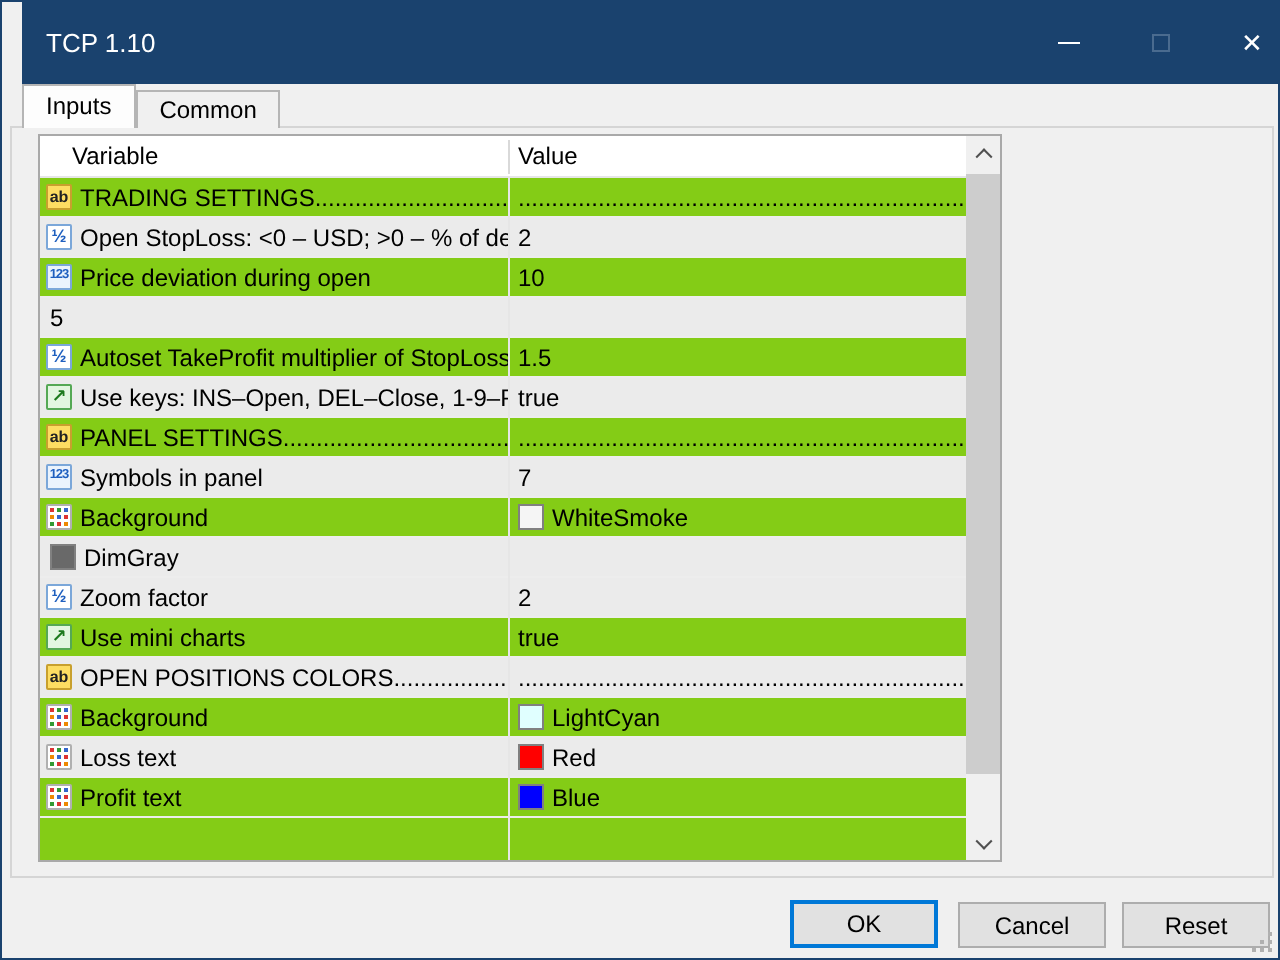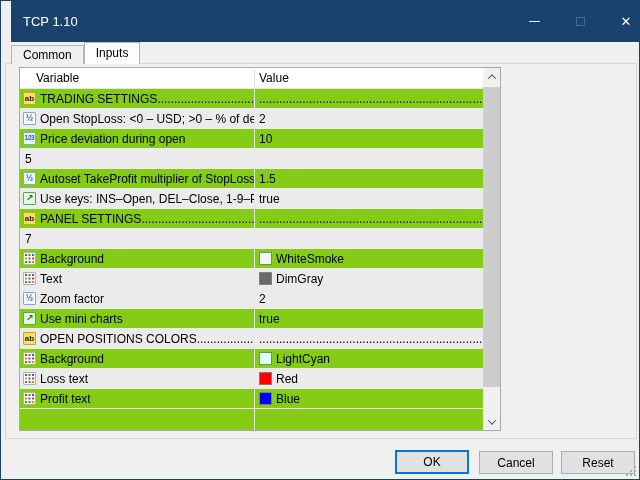--- a/index.html
+++ b/index.html
@@ -80,25 +80,25 @@
       <span class="box"></span>
     </div>
     <div class="tb-btn close">
       <span>✕</span>
     </div>
   </div>
 
   <div class="tabpage"></div>
 
   <div class="tabstrip">
+    <div class="tab active">
+      <span>Inputs</span>
+    </div>
     <div class="tab">
       <span>Common</span>
-    </div>
-    <div class="tab active">
-      <span>Inputs</span>
     </div>
   </div>
 
   <div class="table">
     <div class="thead">
       <span class="h1">Variable</span>
       <span class="h2">Value</span>
       <span class="hdiv"></span>
     </div>
     <div class="tbody">
@@ -156,20 +156,24 @@
         <div class="trow">
           <div class="cell-var">
             <span class="picon text">ab</span>
             <span class="lbl">PANEL SETTINGS...................................................</span>
           </div>
           <div class="cell-val">
             <span class="lbl">................................................................................</span>
           </div>
         </div>
         <div class="trow alt">
+          <div class="cell-var">
+            <span class="picon integer">123</span>
+            <span class="lbl">Symbols in panel</span>
+          </div>
           <div class="cell-val">
             <span class="lbl">7</span>
           </div>
         </div>
         <div class="trow">
           <div class="cell-var">
             <span class="picon color">
               <svg width="11" height="11" viewBox="0 0 11 11">
                 <rect x="1" y="1" width="2" height="2" fill="#d33"></rect>
                 <rect x="4.5" y="1" width="2" height="2" fill="#393"></rect>
@@ -183,36 +187,20 @@
               </svg>
             </span>
             <span class="lbl">Background</span>
           </div>
           <div class="cell-val">
             <span class="swatch" style="background: rgb(245, 245, 245);"></span>
             <span class="lbl">WhiteSmoke</span>
           </div>
         </div>
         <div class="trow alt">
-          <div class="cell-var">
-            <span class="picon color">
-              <svg width="11" height="11" viewBox="0 0 11 11">
-                <rect x="1" y="1" width="2" height="2" fill="#d33"></rect>
-                <rect x="4.5" y="1" width="2" height="2" fill="#393"></rect>
-                <rect x="8" y="1" width="2" height="2" fill="#36c"></rect>
-                <rect x="1" y="4.5" width="2" height="2" fill="#e80"></rect>
-                <rect x="4.5" y="4.5" width="2" height="2" fill="#36c"></rect>
-                <rect x="8" y="4.5" width="2" height="2" fill="#d33"></rect>
-                <rect x="1" y="8" width="2" height="2" fill="#393"></rect>
-                <rect x="4.5" y="8" width="2" height="2" fill="#d33"></rect>
-                <rect x="8" y="8" width="2" height="2" fill="#e80"></rect>
-              </svg>
-            </span>
-            <span class="lbl">Text</span>
-          </div>
           <div class="cell-val">
             <span class="swatch" style="background: rgb(105, 105, 105);"></span>
             <span class="lbl">DimGray</span>
           </div>
         </div>
         <div class="trow alt">
           <div class="cell-var">
             <span class="picon double">½</span>
             <span class="lbl">Zoom factor</span>
           </div>

